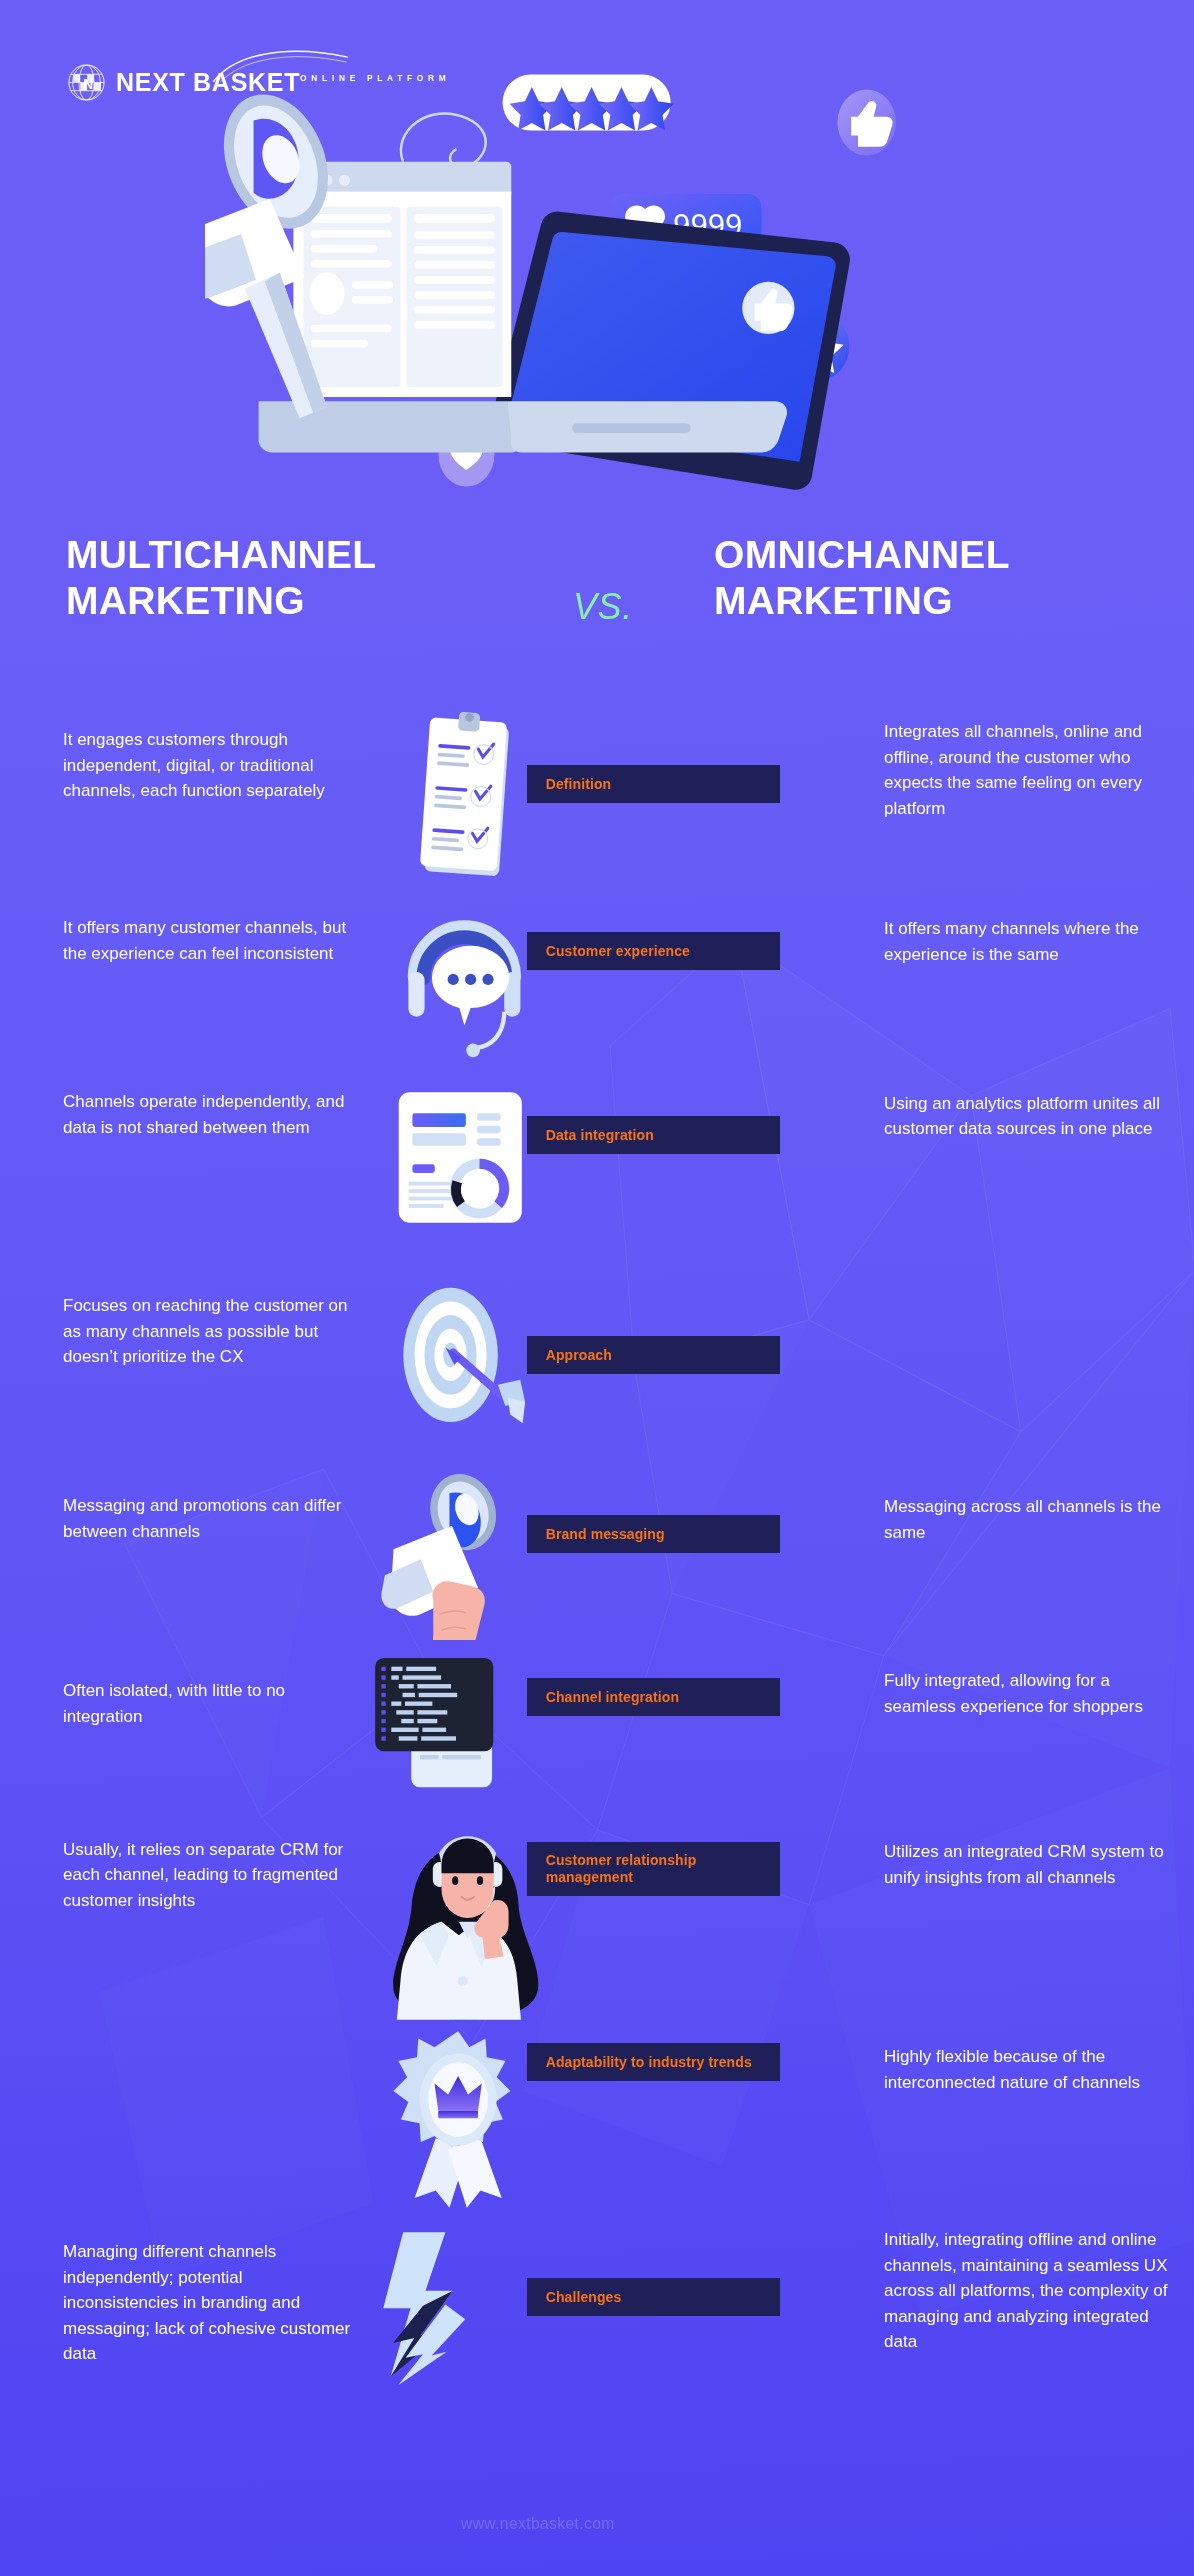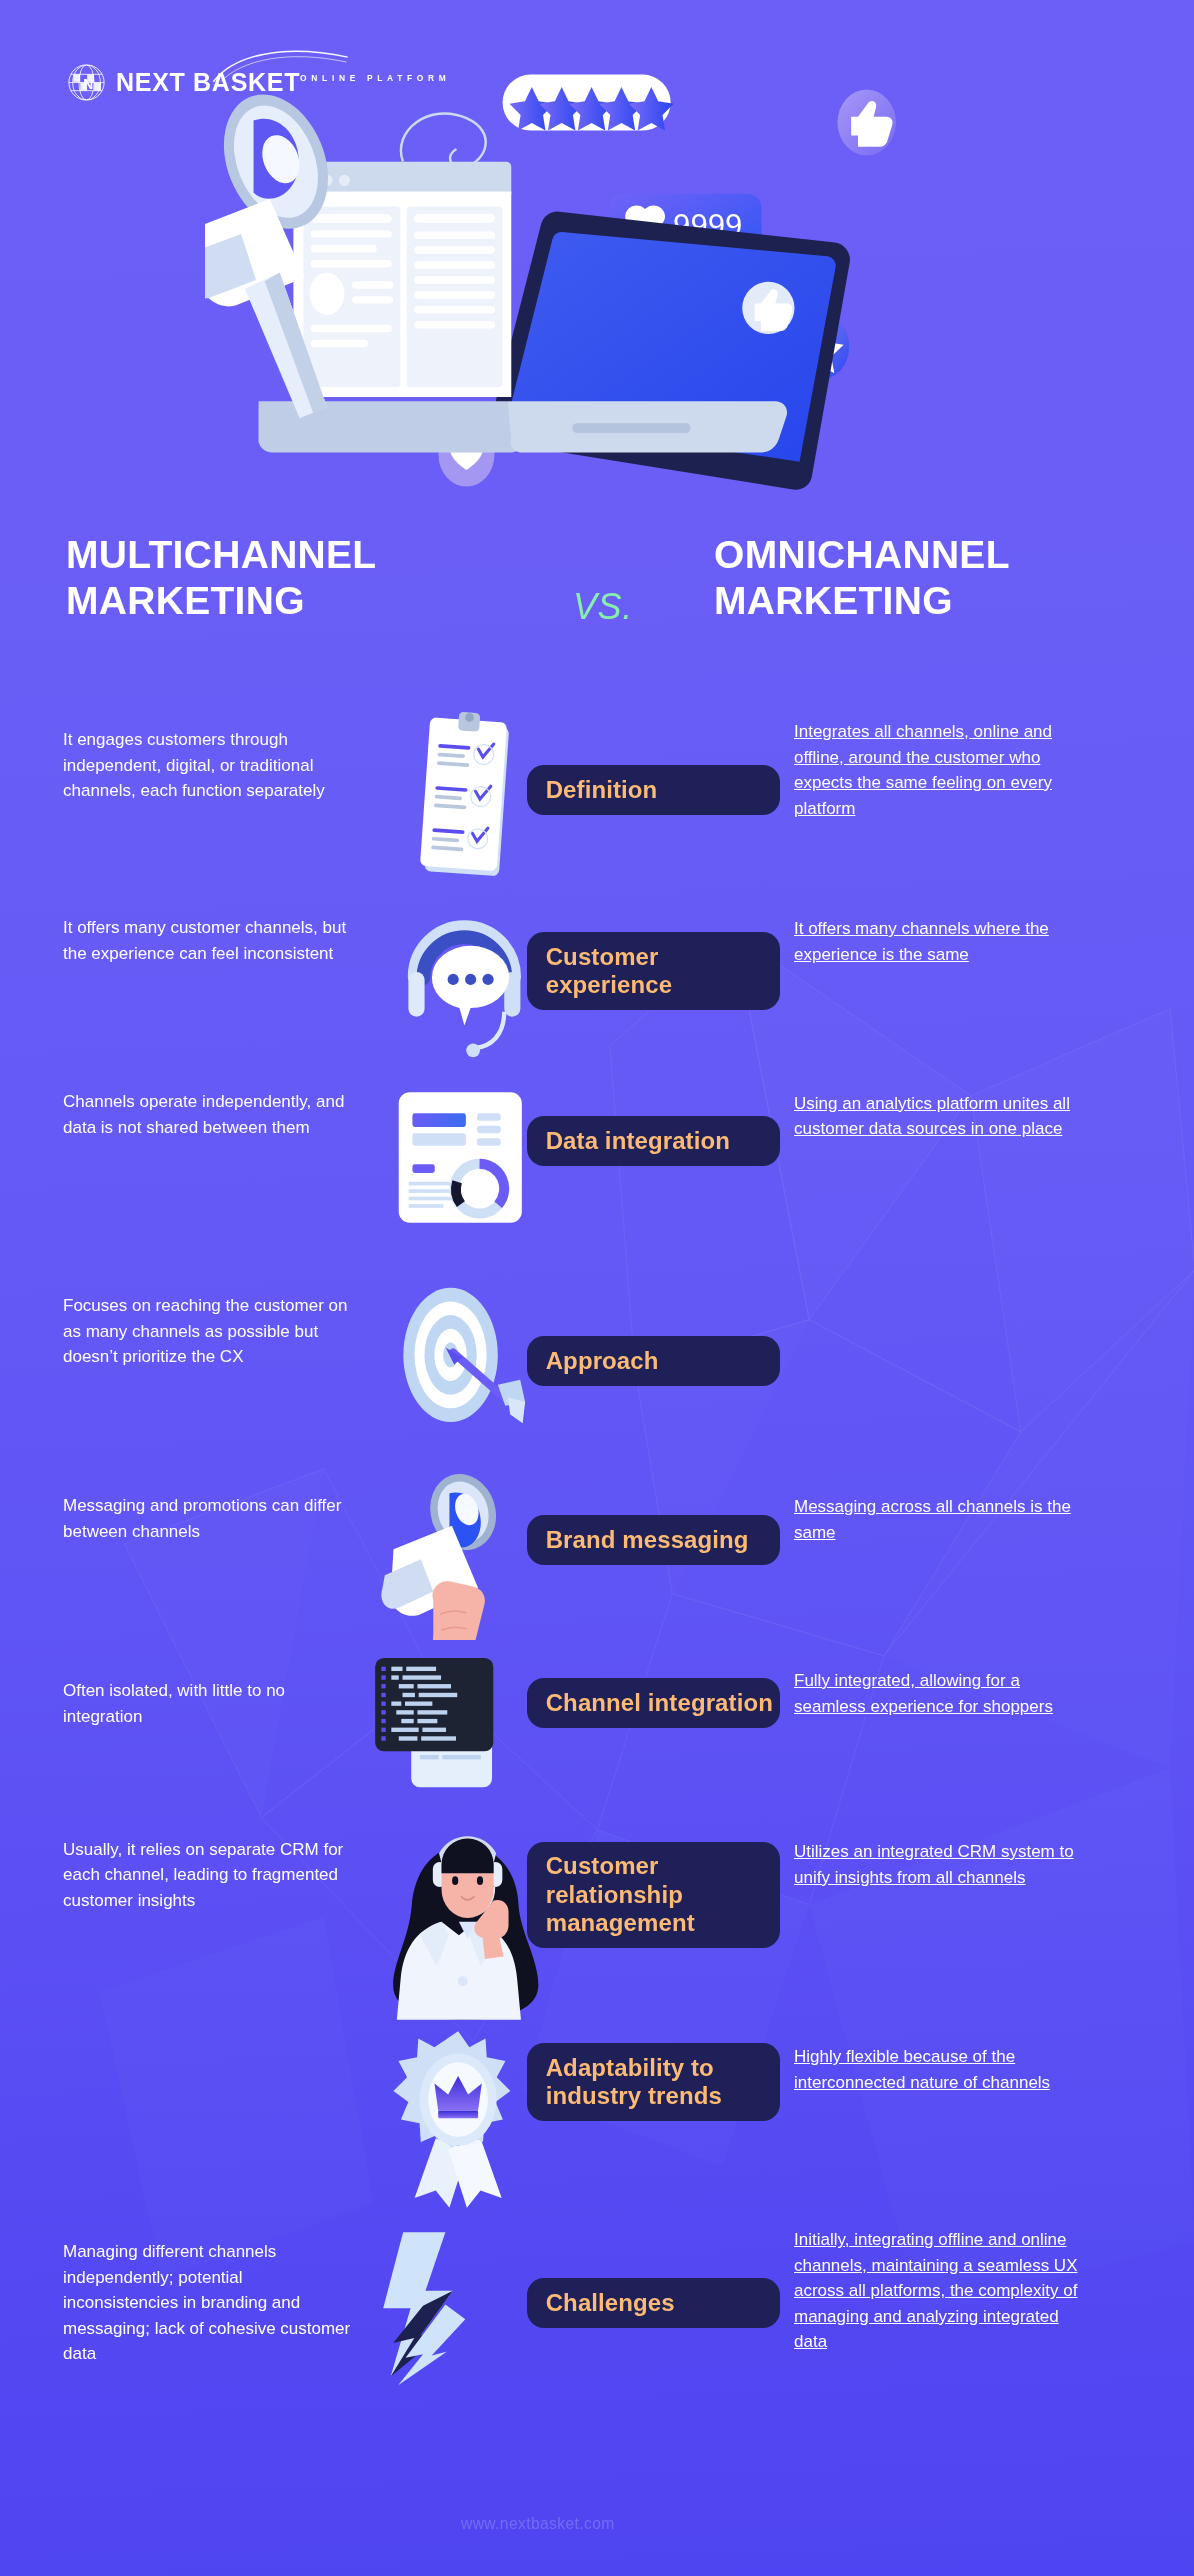--- a/index.html
+++ b/index.html
@@ -128,53 +128,51 @@
     position: absolute;
     left: 63px;
     width: 293px;
     font-size: 17px;
     line-height: 1.50;
     color: #ffffff;
     font-weight: 400;
   }
   .col-right {
     position: absolute;
-    left: 794px;
+    left: 884px;
     width: 302px;
     font-size: 17px;
     line-height: 1.50;
     color: #ffffff;
     font-weight: 400;
-    text-decoration: underline;
   }
 
   .center {
     position: absolute;
     left: 386px;
     width: 423px;
     height: 100%;
   }
   .icon-box {
     position: absolute;
     left: 0; top: 0;
     width: 162px; height: 162px;
   }
   .label-box {
     position: absolute;
     left: 141px;
     background: #1e2057;
-    color: #fdba74;
-    font-size: 24px;
+    color: #f97316;
+    font-size: 14px;
     font-weight: 800;
     line-height: 1.18;
     padding: 10.6px 0 10.6px 18.7px;
     width: 253px;
     z-index: 3;
     letter-spacing: 0.1px;
-    border-radius: 17px;
   }
 
   
   .watermark {
     position: absolute;
     left: 461px; top: 2515px;
     font-size: 15.6px;
     color: rgba(255,255,255,0.20);
     letter-spacing: 0.4px;
     font-weight: 400;

